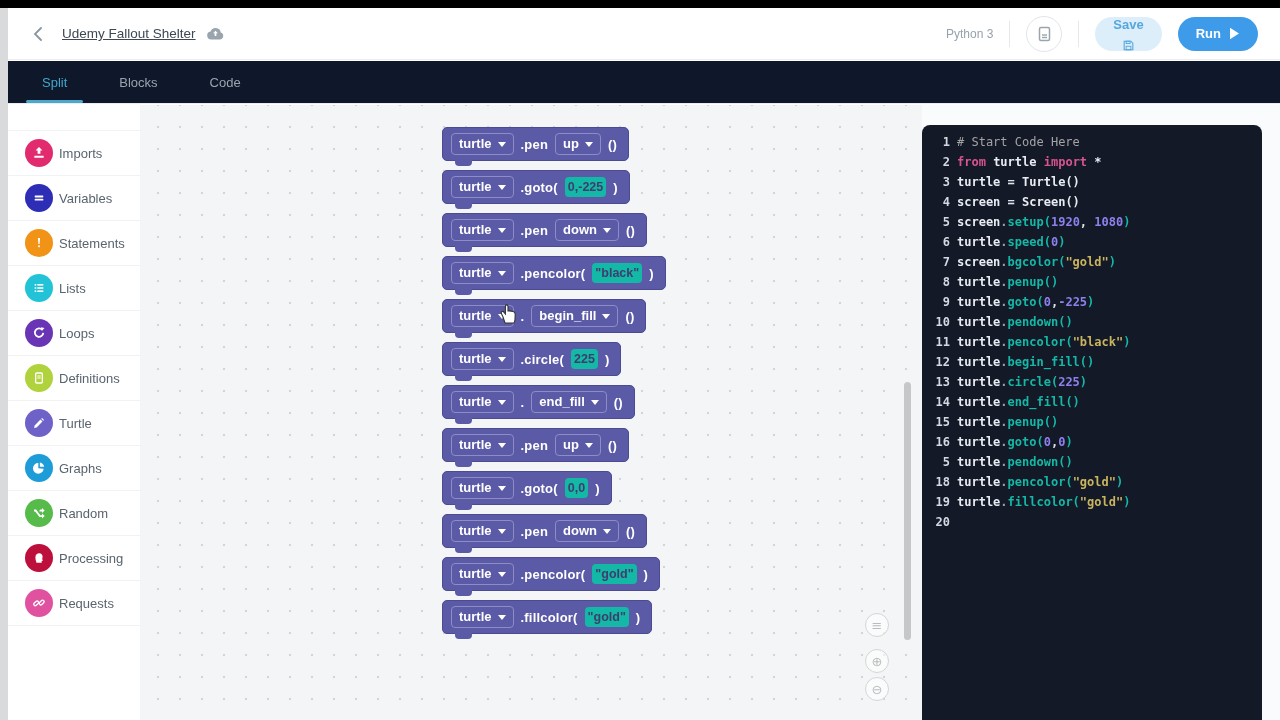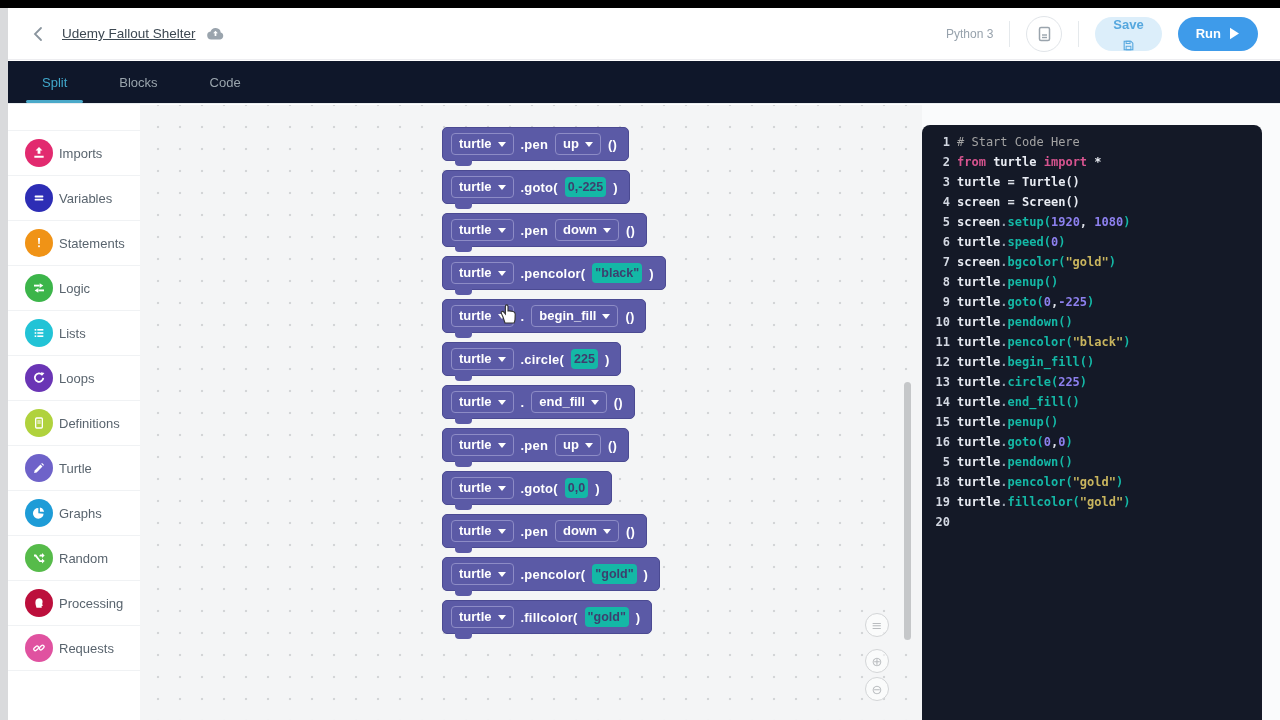--- a/index.html
+++ b/index.html
@@ -164,31 +164,20 @@
       <div class="side-item">
         <span class="side-ic" style="background: rgb(240, 147, 22);">
           <svg viewBox="0 0 24 24">
             <path d="M10.4 4.5h3.2l-.7 9h-1.8z" fill="#fff"></path>
             <rect x="10.7" y="15.5" width="2.6" height="2.8" rx="0.6" fill="#fff"></rect>
           </svg>
         </span>
         <span class="side-label">Statements</span>
       </div>
       <div class="side-item">
-        <span class="side-ic" style="background: rgb(60, 181, 74);">
-          <svg viewBox="0 0 24 24">
-            <rect x="4.5" y="7" width="8.5" height="2.8" fill="#fff"></rect>
-            <path d="M13 4.8L18.5 8.4 13 12z" fill="#fff"></path>
-            <rect x="11" y="14.2" width="8.5" height="2.8" fill="#fff"></rect>
-            <path d="M11 12L5.5 15.6 11 19.2z" fill="#fff"></path>
-          </svg>
-        </span>
-        <span class="side-label">Logic</span>
-      </div>
-      <div class="side-item">
         <span class="side-ic" style="background: rgb(34, 195, 214);">
           <svg viewBox="0 0 24 24">
             <g fill="#fff">
               <rect x="5.5" y="6" width="2.4" height="2.4"></rect>
               <rect x="9.5" y="6" width="9" height="2.4"></rect>
               <rect x="5.5" y="10.8" width="2.4" height="2.4"></rect>
               <rect x="9.5" y="10.8" width="9" height="2.4"></rect>
               <rect x="5.5" y="15.6" width="2.4" height="2.4"></rect>
               <rect x="9.5" y="15.6" width="9" height="2.4"></rect>
             </g>

